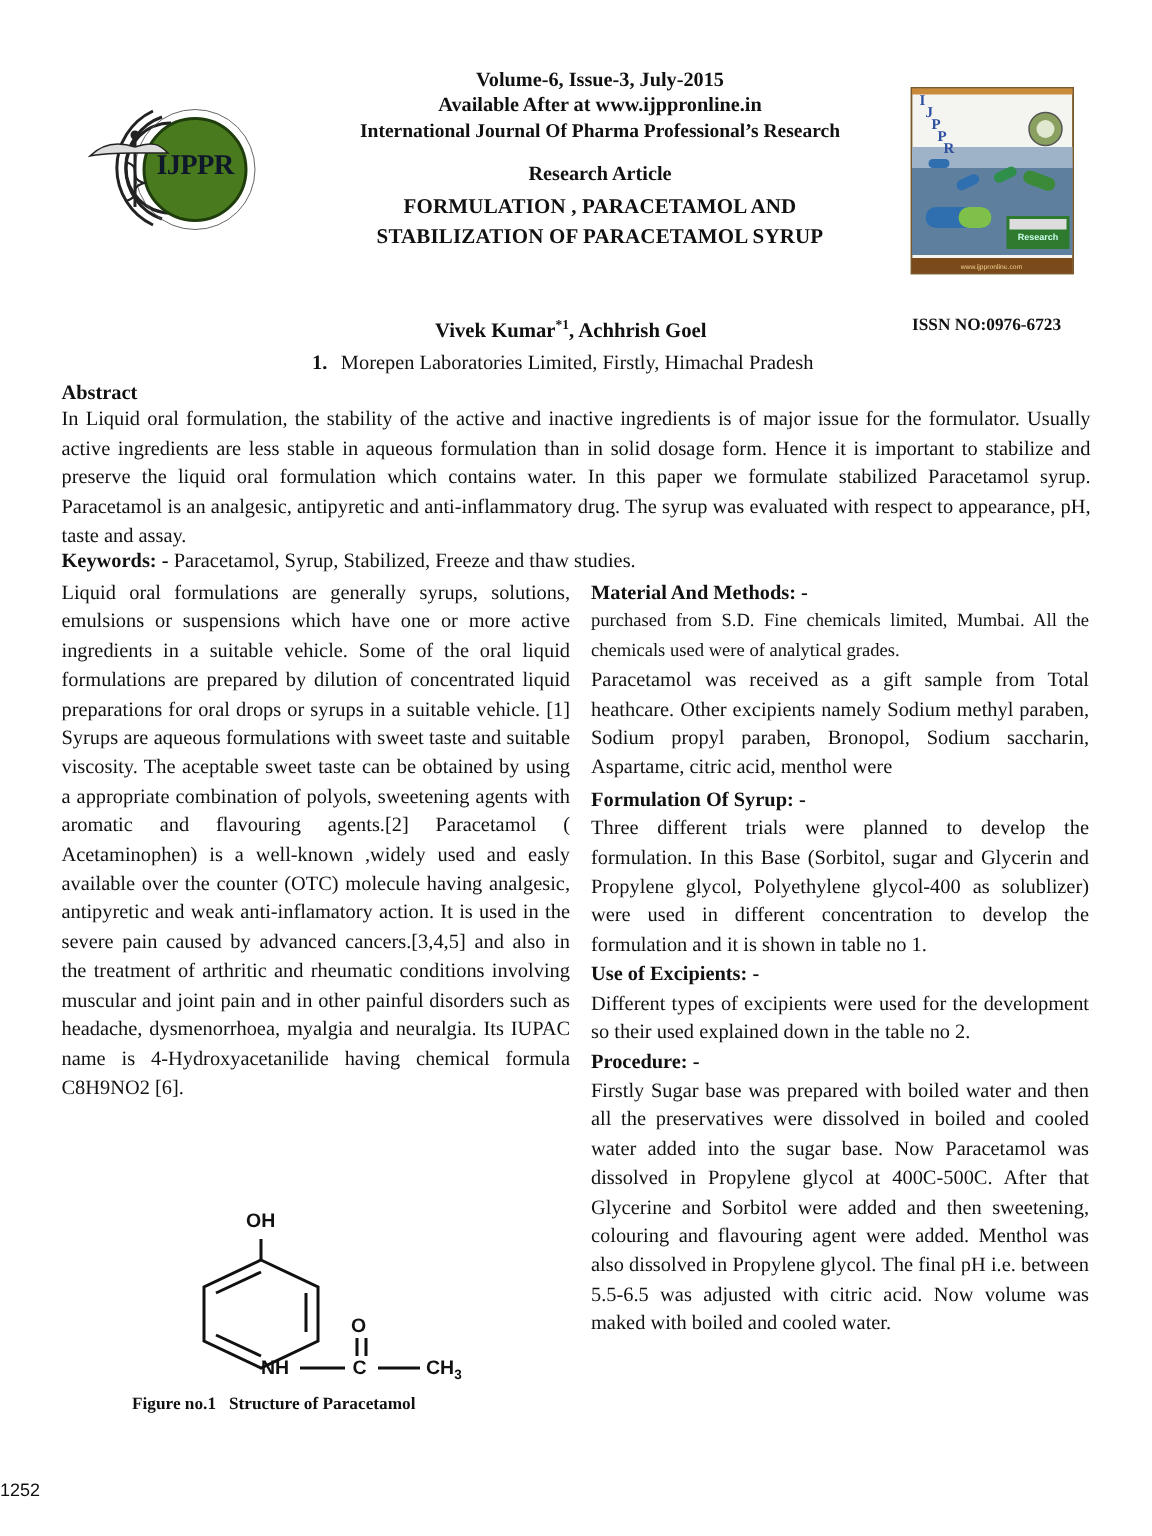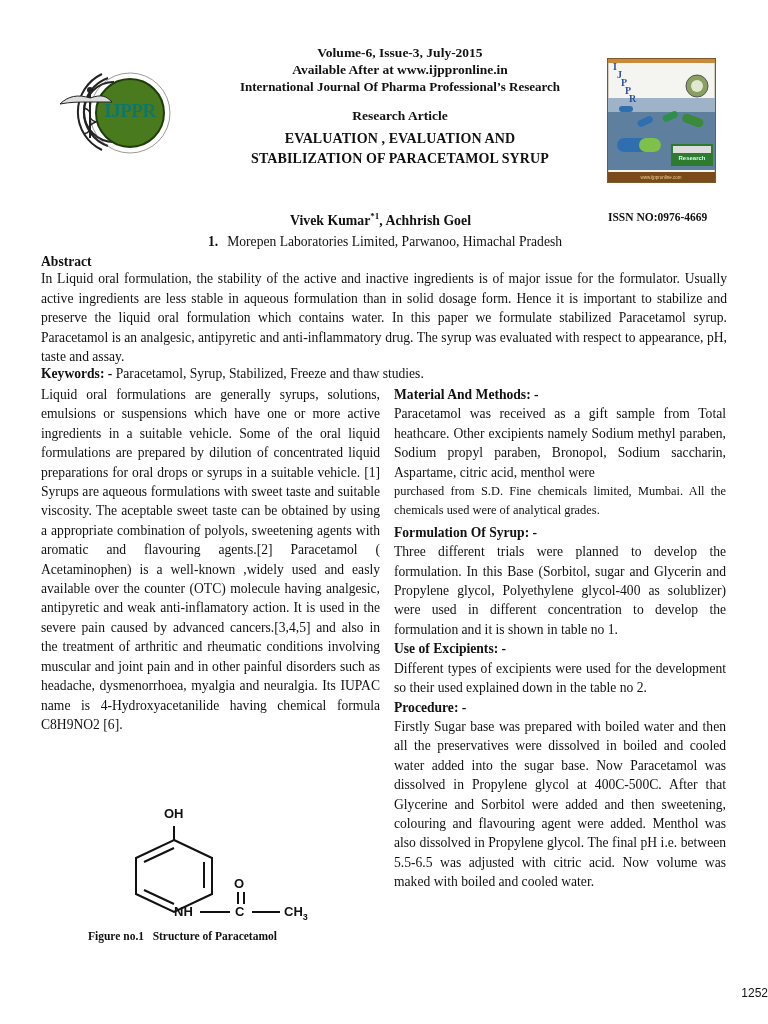--- a/index.html
+++ b/index.html
@@ -10,50 +10,50 @@
     .abs { position: absolute; }
     .hdr-line { position: absolute; left: 200px; width: 400px; text-align: center; font-weight: bold; font-size: 13.5px; line-height: 17px; white-space: nowrap; }
     .title-line { position: absolute; left: 200px; width: 400px; text-align: center; font-weight: bold; font-size: 14px; line-height: 20px; white-space: nowrap; letter-spacing: 0.1px; }
     .body-text { font-size: 13.6px; line-height: 19.4px; text-align: justify; }
     .heading { font-weight: bold; font-size: 13.6px; line-height: 19.4px; }
     .col-left { position: absolute; left: 41px; width: 339px; }
     .col-right { position: absolute; left: 394px; width: 332px; }
     .small-text { font-size: 12.4px; }
     .logo { position: absolute; left: 50px; top: 68px; width: 130px; height: 88px; }
     .cover { position: absolute; left: 607px; top: 58px; width: 109px; height: 125px; }
-    .page-num { position: absolute; left: 0; width: 768px; top: 986px; text-align: right; font-family: "Liberation Sans", sans-serif; font-size: 12px; }
+    .page-num { position: absolute; left: 0; width: 768px; top: 986px; text-align: left; font-family: "Liberation Sans", sans-serif; font-size: 12px; }
   </style>
 </head>
 <body>
 
 <div class="logo">
   <svg width="130" height="88" viewBox="0 0 130 88">
 
     <path d="M52 6 A42 42 0 0 0 52 82" fill="none" stroke="#222" stroke-width="2"></path>
     <path d="M58 10 A36 36 0 0 0 58 78" fill="none" stroke="#222" stroke-width="2"></path>
     <path d="M64 14 A30 30 0 0 0 64 74" fill="none" stroke="#222" stroke-width="2"></path>
 
     <circle cx="80" cy="45" r="34" fill="#4a7a1e" stroke="#1f3d0c" stroke-width="2"></circle>
     <circle cx="80" cy="45" r="40" fill="none" stroke="#555" stroke-width="0.6"></circle>
 
     <line x1="40" y1="24" x2="40" y2="70" stroke="#222" stroke-width="2"></line>
     <path d="M40 30 C 28 26, 18 28, 10 36 C 20 34, 30 34, 40 34" fill="#ddd" stroke="#222" stroke-width="1"></path>
     <path d="M40 30 C 52 26, 56 28, 62 34 C 54 34, 48 34, 40 34" fill="#ddd" stroke="#222" stroke-width="1"></path>
     <path d="M34 40 C 46 44, 34 50, 46 54 C 34 58, 46 62, 34 66" fill="none" stroke="#222" stroke-width="1.5"></path>
     <circle cx="40" cy="22" r="3" fill="#222"></circle>
   </svg>
-  <div class="abs" style="left:54px; top:32px; width:52px; text-align:center; font-weight:bold; font-size:19px; color:#0f766e; letter-spacing:-0.5px;">IJPPR</div>
+  <div class="abs" style="left:54px; top:32px; width:52px; text-align:center; font-weight:bold; font-size:19px; color:#0f172a; letter-spacing:-0.5px;">IJPPR</div>
 </div>
 
 <div class="hdr-line" style="top:44px;">Volume-6, Issue-3, July-2015</div>
 <div class="hdr-line" style="top:61px;">Available After at www.ijppronline.in</div>
 <div class="hdr-line" style="top:78px; font-size:13px;">International Journal Of Pharma Professional’s Research</div>
 <div class="hdr-line" style="top:95px;margin-top:12px;">Research  Article</div>
 
-<div class="title-line" style="top:129px;">EVALUATION , EVALUATION AND</div>
+<div class="title-line" style="top:129px;">FORMULATION , PARACETAMOL AND</div>
 <div class="title-line" style="top:149px;">STABILIZATION OF  PARACETAMOL SYRUP</div>
 
 <div class="cover">
   <svg width="109" height="125" viewBox="0 0 109 125">
     <rect x="0.5" y="0.5" width="108" height="124" fill="#f4f4f0" stroke="#7a5a2a" stroke-width="1.5"></rect>
     <rect x="1" y="1" width="107" height="4" fill="#c98a3a"></rect>
     <rect x="1" y="52" width="107" height="60" fill="#5f7f9f"></rect>
     <rect x="1" y="40" width="107" height="14" fill="#9fb3c8"></rect>
 
     <rect x="10" y="80" width="44" height="14" rx="7" fill="#2f6fb0"></rect>
@@ -75,23 +75,23 @@
     <text x="18" y="36" font-size="10" fill="#2f4fa0" font-family="Liberation Serif, serif" font-weight="bold">P</text>
     <text x="22" y="44" font-size="10" fill="#2f4fa0" font-family="Liberation Serif, serif" font-weight="bold">R</text>
     <circle cx="90" cy="28" r="11" fill="#8aa060" stroke="#555" stroke-width="1"></circle>
     <circle cx="90" cy="28" r="6" fill="#e0e8d0"></circle>
   </svg>
 </div>
 
 <div class="abs" style="left:290px; top:211px; font-weight:bold; font-size:13.8px; white-space:nowrap;">
   <span>Vivek Kumar</span><sup style="font-size:9px;">*1</sup><span>, Achhrish Goel</span>
 </div>
-<div class="abs" style="left:608px; top:211px; font-weight:bold; font-size:11.5px; white-space:nowrap;">ISSN NO:0976-4669</div>
+<div class="abs" style="left:608px; top:211px; font-weight:bold; font-size:11.5px; white-space:nowrap;">ISSN NO:0976-6723</div>
 <div class="abs" style="left:208px; top:234px; font-size:13.6px; white-space:nowrap;">
-  <span style="font-weight:bold; margin-right:9px;">1.</span><span>Morepen Laboratories Limited, Parwanoo, Himachal Pradesh</span>
+  <span style="font-weight:bold; margin-right:9px;">1.</span><span>Morepen Laboratories Limited, Firstly, Himachal Pradesh</span>
 </div>
 
 <div class="abs heading" style="left:41px; top:252px;">Abstract</div>
 <div class="abs body-text" style="left:41px; top:269px; width:686px; line-height:19.6px;">In Liquid oral formulation, the stability of the active and inactive ingredients is of major issue for the formulator. Usually active ingredients are less stable in aqueous formulation than in solid dosage form. Hence it is important to stabilize and preserve the liquid oral formulation which contains water. In this paper we formulate stabilized Paracetamol syrup. Paracetamol is an analgesic, antipyretic and anti-inflammatory drug. The syrup was evaluated with respect to appearance, pH, taste and assay.</div>
 <div class="abs" style="left:41px; top:366px; font-size:13.6px; white-space:nowrap;">
   <span style="font-weight:bold;text-align:center;">Keywords: -</span><span> Paracetamol, Syrup, Stabilized, Freeze and thaw studies.</span>
 </div>
 
 <div class="col-left" style="top:385px;">
   <div class="body-text">Liquid oral formulations are generally syrups, solutions, emulsions or suspensions which have one or more active ingredients in a suitable vehicle. Some of the oral liquid formulations are prepared by dilution of concentrated liquid preparations for oral drops or syrups in a suitable vehicle. [1] Syrups are aqueous formulations with sweet taste and suitable viscosity. The aceptable sweet taste can be obtained by using a appropriate combination of polyols, sweetening agents with aromatic and flavouring agents.[2] Paracetamol ( Acetaminophen) is a well-known ,widely used and easly available over the counter (OTC) molecule having analgesic, antipyretic and weak anti-inflamatory action. It is used in the severe pain caused by advanced cancers.[3,4,5] and also in the treatment of arthritic and rheumatic conditions involving muscular and joint pain and in other painful disorders such as headache, dysmenorrhoea, myalgia and neuralgia. Its IUPAC name is 4-Hydroxyacetanilide having chemical formula C8H9NO2 [6].</div>
@@ -119,22 +119,22 @@
   <div class="abs" style="left:64px; top:0px; font-family:'Liberation Sans',sans-serif; font-weight:bold; font-size:13px;">OH</div>
   <div class="abs" style="left:134px; top:70px; font-family:'Liberation Sans',sans-serif; font-weight:bold; font-size:13px;">O</div>
   <div class="abs" style="left:74px; top:98px; font-family:'Liberation Sans',sans-serif; font-weight:bold; font-size:13px;">NH</div>
   <div class="abs" style="left:135px; top:98px; font-family:'Liberation Sans',sans-serif; font-weight:bold; font-size:13px;">C</div>
   <div class="abs" style="left:184px; top:98px; font-family:'Liberation Sans',sans-serif; font-weight:bold; font-size:13px; white-space:nowrap;"><span>CH</span><sub style="font-size:9px;">3</sub></div>
   <div class="abs" style="left:-12px; top:124px; width:260px; font-weight:bold; font-size:11.5px; white-space:pre;">Figure no.1   Structure of Paracetamol</div>
 </div>
 
 <div class="col-right" style="top:385px;">
   <div class="heading">Material And Methods: -</div>
+  <div class="body-text small-text" style="line-height:19.4px;">purchased from S.D. Fine chemicals limited, Mumbai. All the chemicals used were of analytical grades.</div>
   <div class="body-text">Paracetamol was received as a gift sample from Total heathcare. Other excipients namely Sodium methyl paraben, Sodium propyl paraben, Bronopol, Sodium saccharin, Aspartame, citric acid, menthol were</div>
-  <div class="body-text small-text" style="line-height:19.4px;">purchased from S.D. Fine chemicals limited, Mumbai. All the chemicals used were of analytical grades.</div>
   <div class="heading" style="margin-top:2px;">Formulation Of Syrup: -</div>
   <div class="body-text">Three different trials were planned to develop the formulation. In this Base (Sorbitol, sugar and Glycerin and Propylene glycol, Polyethylene glycol-400 as solublizer) were used in different concentration to develop the formulation and it is shown in table no 1.</div>
   <div class="heading">Use of Excipients: -</div>
   <div class="body-text">Different types of excipients were used for the development so their used explained down in the table no 2.</div>
   <div class="heading">Procedure: -</div>
   <div class="body-text">Firstly Sugar base was prepared with boiled water and then all the preservatives were dissolved in boiled and cooled water added into the sugar base. Now Paracetamol was dissolved in Propylene glycol at 400C-500C. After that Glycerine and Sorbitol were added and then sweetening, colouring and flavouring agent were added. Menthol was also dissolved in Propylene glycol. The final pH i.e. between 5.5-6.5 was adjusted with citric acid. Now volume was maked with boiled and cooled water.</div>
 </div>
 
 <div class="page-num">1252</div>
 

